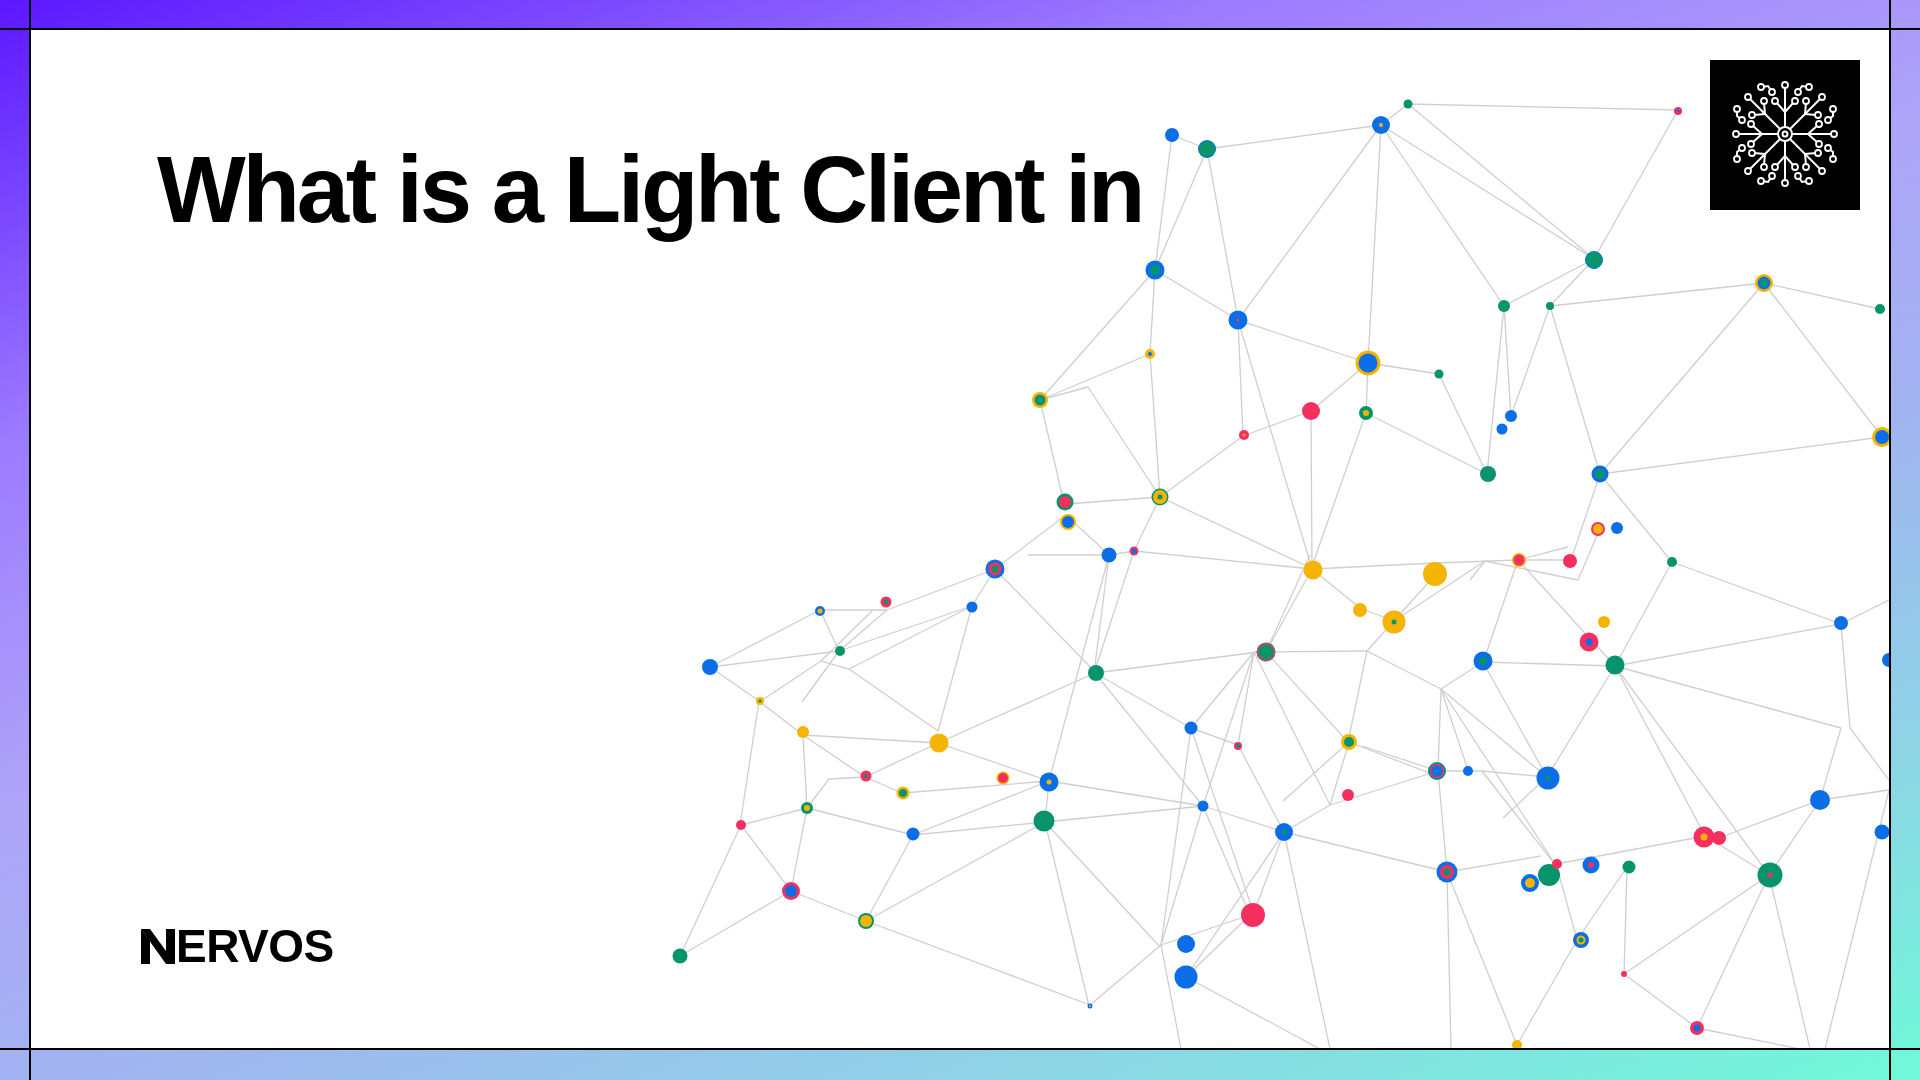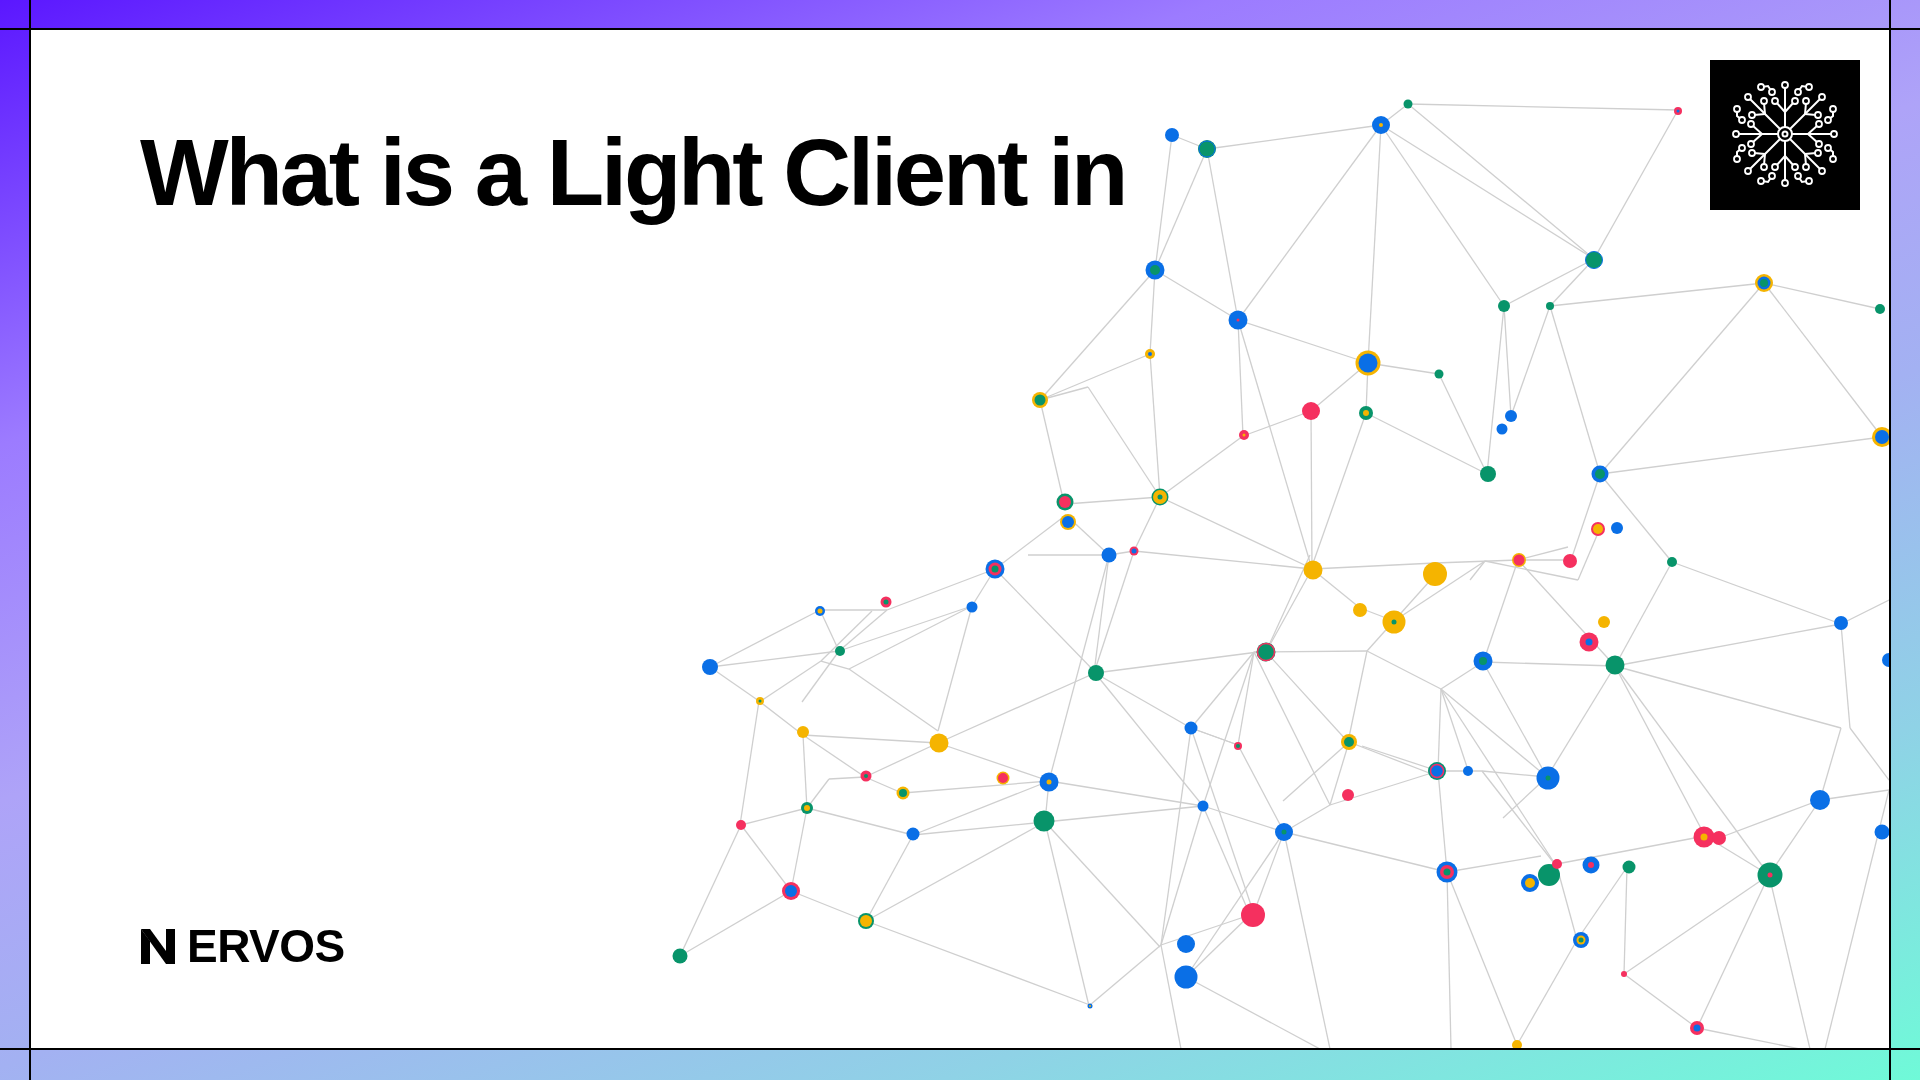--- a/index.html
+++ b/index.html
@@ -8,35 +8,35 @@
     position:absolute; left:0; top:0; width:1920px; height:1080px;
     background: linear-gradient(160deg, #5B17FF 0%, #9C7BFF 25%, #AEA3F8 45%, #A3B1F2 60%, #8FD2E6 80%, #6FFAD8 100%);
   }
   .canvas {
     position:absolute; left:30px; top:29px; width:1860px; height:1020px;
     background:#fff; overflow:hidden;
   }
   .rule { position:absolute; background:#000; }
   .network { position:absolute; left:0; top:0; width:1920px; height:1080px; }
   .title {
-    position:absolute; left:140px; top:116px; margin:0;
+    position:absolute; left:140px; top:116px; margin:17px;
     font-family:"Liberation Sans", sans-serif; font-weight:700;
     font-size:94px; line-height:113px; letter-spacing:-3.2px; color:#000;
     white-space:nowrap;
   }
   .title span { display:block; }
   .brand-box {
     position:absolute; left:1710px; top:60px; width:150px; height:150px; background:#000;
   }
   .wordmark {
     position:absolute; left:141px; top:929px; height:35px; display:flex; align-items:center;
   }
   .wordmark .rest {
     font-family:"Liberation Sans", sans-serif; font-weight:700; font-size:46px;
-    letter-spacing:-0.5px; line-height:35px; color:#000; margin-left:12px;
+    letter-spacing:-0.5px; line-height:35px; color:#000; margin-left:1px;
   }
 </style>
 </head>
 <body>
 
 <div class="frame"></div>
 <div class="canvas"></div>
 
 <div class="rule" style="left:0;top:28px;width:1920px;height:2px;"></div>
 <div class="rule" style="left:0;top:1048px;width:1920px;height:2px;"></div>

